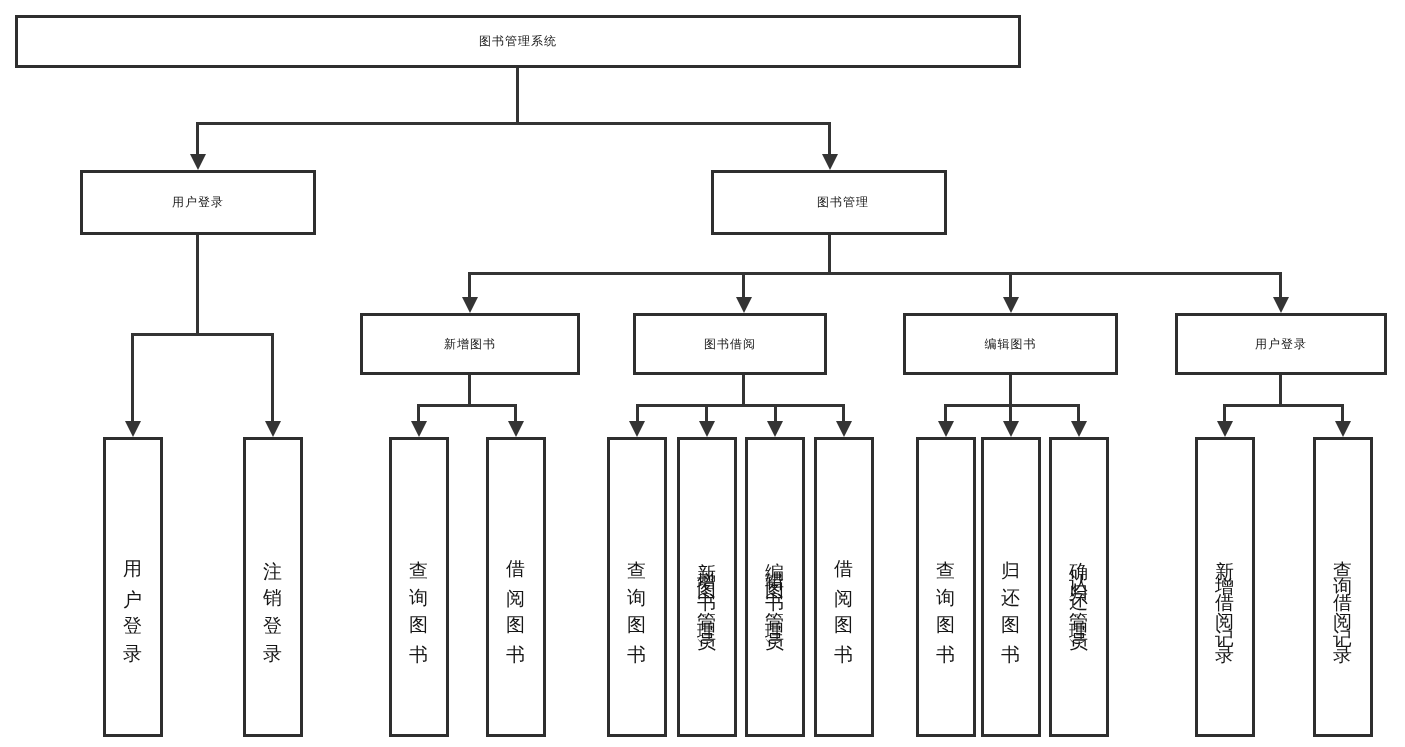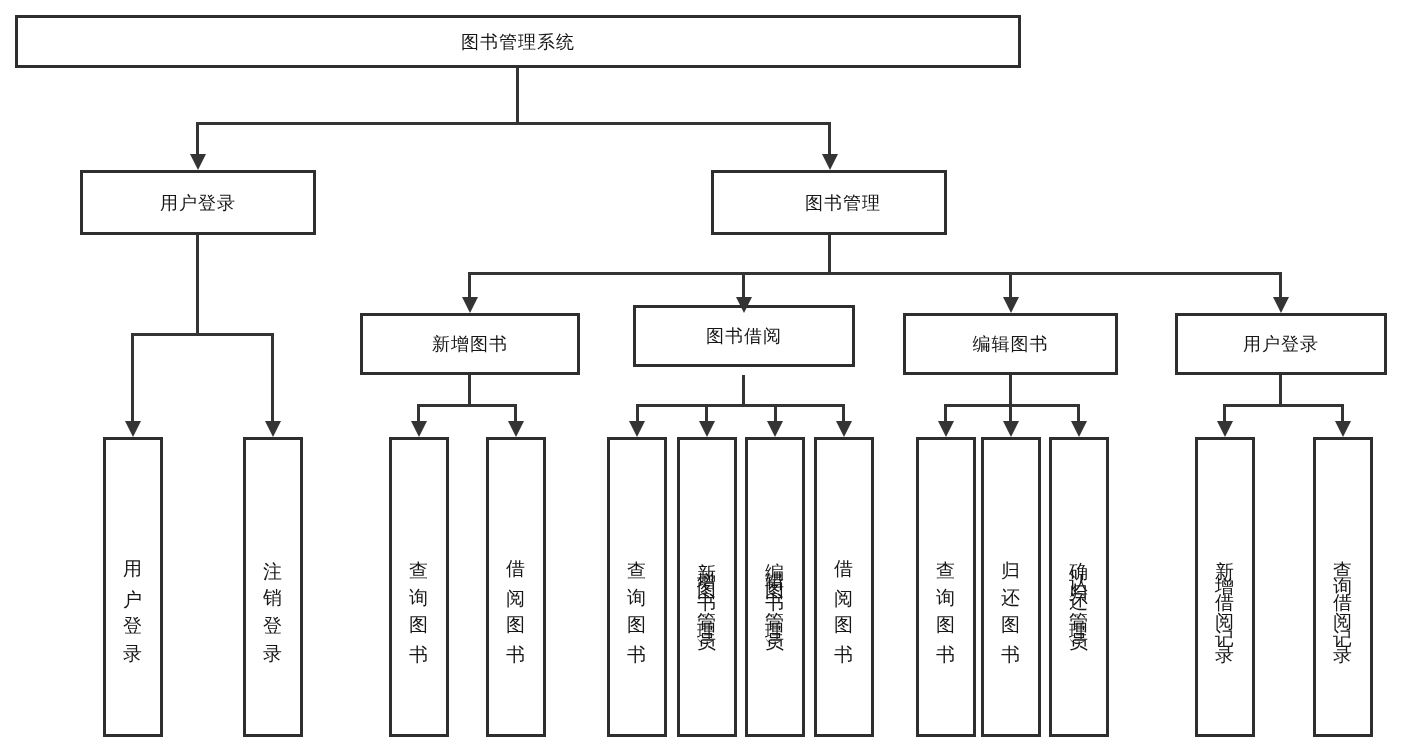--- a/index.html
+++ b/index.html
@@ -19,21 +19,21 @@
     position: absolute;
     box-sizing: border-box;
     border: 3px solid #2e2e2e;
     background: #ffffff;
     display: flex;
     align-items: center;
     justify-content: center;
     color: #161616;
   }
   .node.h span {
-    font-size: 18px;
+    font-size: 12px;
     letter-spacing: 1px;
     white-space: nowrap;
     text-align: right;
   }
   .node.v {
     top: 437px;
     width: 60px;
     height: 300px;
   }
   .node.v span {
@@ -80,21 +80,21 @@
   </div>
 
   <div class="node h" style="left:711px; top:170px; width:236px; height:65px;padding-left:28px;">
     <span>图书管理</span>
   </div>
 
   <div class="node h" style="left:360px; top:313px; width:220px; height:62px;">
     <span>新增图书</span>
   </div>
 
-  <div class="node h" style="left:633px; top:305px; width:222px; height:62px;">
+  <div class="node h" style="left:633px; top:313px; width:194px; height:62px;">
     <span>图书借阅</span>
   </div>
 
   <div class="node h" style="left:903px; top:313px; width:215px; height:62px;">
     <span>编辑图书</span>
   </div>
 
   <div class="node h" style="left:1175px; top:313px; width:212px; height:62px;">
     <span>用户登录</span>
   </div>

